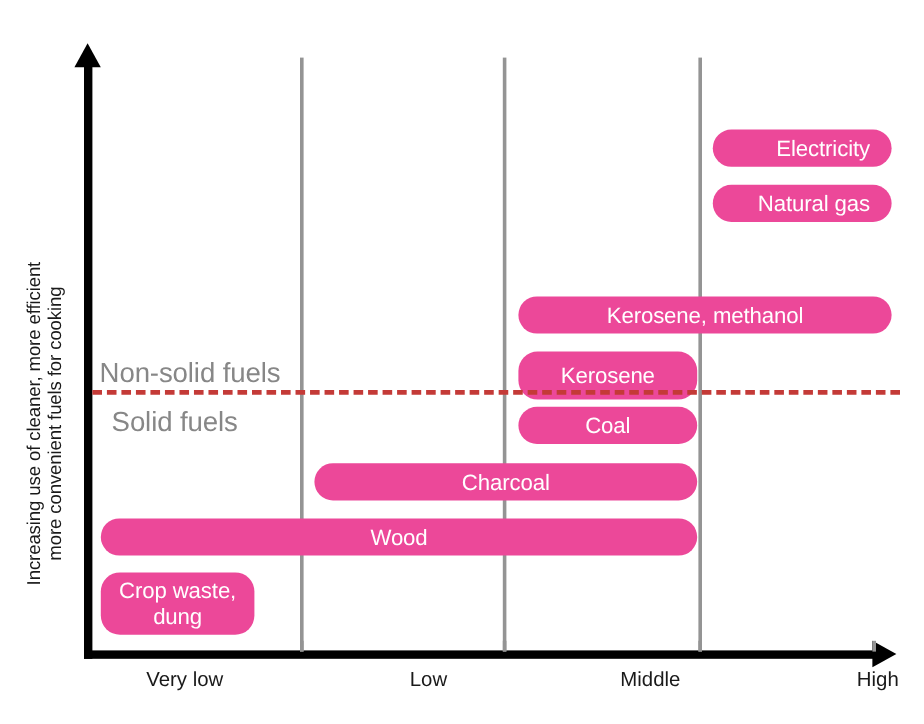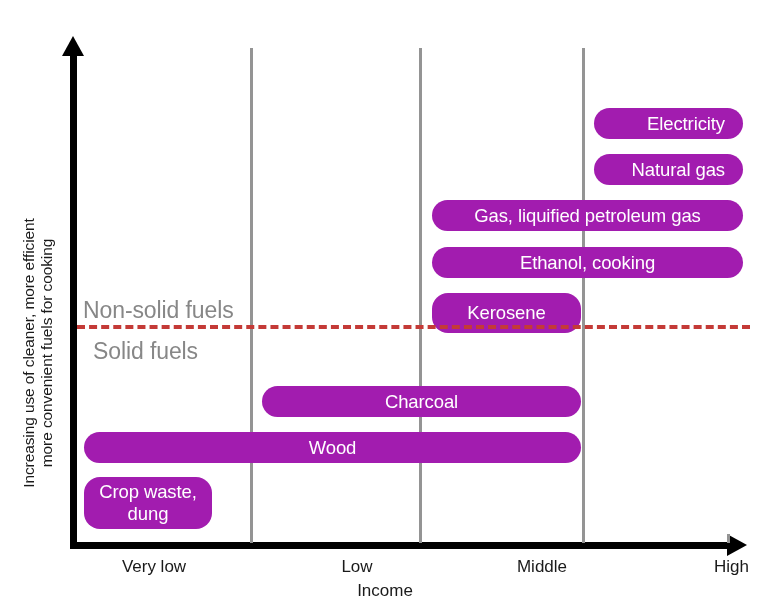--- a/index.html
+++ b/index.html
@@ -86,21 +86,21 @@
     position: absolute;
     top: 534px;
     width: 3px;
     height: 9px;
     background: #949494;
   }
 
   
   .bar {
     position: absolute;
-    background: #a21caf;
+    background: #ec4899;
     border-radius: 16px;
     color: #ffffff;
     display: flex;
     align-items: center;
     justify-content: center;
     font-size: 18.5px;
     line-height: 20px;
     text-align: center;
     box-sizing: border-box;
     padding: 0 14px;
@@ -178,39 +178,38 @@
 
   <div class="tick" style="left:250px;"></div>
   <div class="tick" style="left:419px;"></div>
   <div class="tick" style="left:582px;"></div>
   <div class="tick" style="left:727px;"></div>
 
   <div class="bar align-right" style="left:594px; top:108px; width:149px; height:31px;">Electricity</div>
 
   <div class="bar align-right" style="left:594px; top:154px; width:149px; height:31px;">Natural gas</div>
 
-  <div class="bar" style="left:432px; top:200px; width:311px; height:31px;">Gas, liquified petroleum gas</div>
-
-  <div class="bar" style="left:432px; top:247px; width:311px; height:31px;">Ethanol, cooking</div>
+
+  <div class="bar" style="left:432px; top:247px; width:311px; height:31px;">Kerosene, methanol</div>
 
   <div class="bar" style="left:432px; top:293px; width:149px; height:40px;">Kerosene</div>
 
+  <div class="bar" style="left:432px; top:339px; width:149px; height:31px;">Coal</div>
 
   <div class="bar" style="left:262px; top:386px; width:319px; height:31px;">Charcoal</div>
 
   <div class="bar" style="left:84px; top:432px; width:497px; height:31px;">Wood</div>
 
   <div class="bar multiline" style="left:84px; top:477px; width:128px; height:52px;">Crop waste,
 dung</div>
 
   <div class="divider-line"></div>
 
   <div class="region-label" style="left:83px; top:297px;">Non-solid fuels</div>
   <div class="region-label" style="left:83px; top:338px;margin-left:10px;">Solid fuels</div>
 
   <div class="x-tick-label" style="left:154px;">Very low</div>
   <div class="x-tick-label" style="left:357px;">Low</div>
   <div class="x-tick-label" style="left:542px;">Middle</div>
   <div class="x-tick-label last" style="left:714px;">High</div>
 
-  <div class="x-axis-title">Income</div>
 
 </div>
 
 </body></html>

